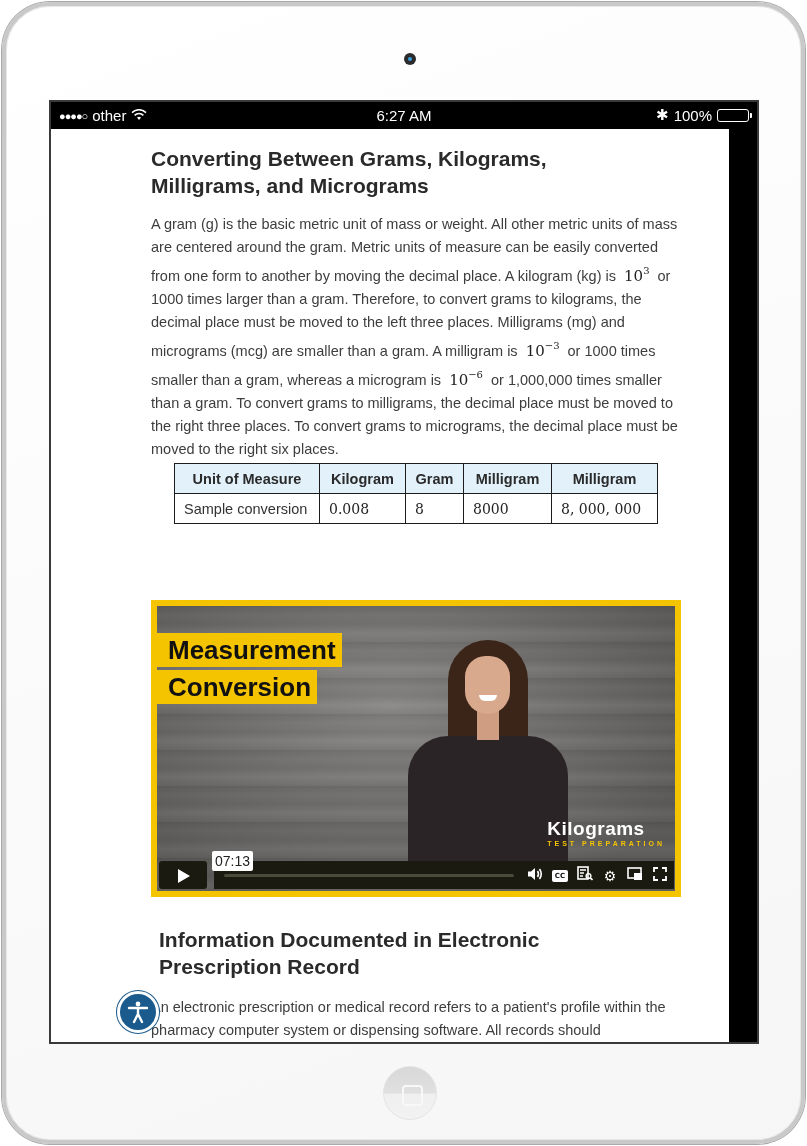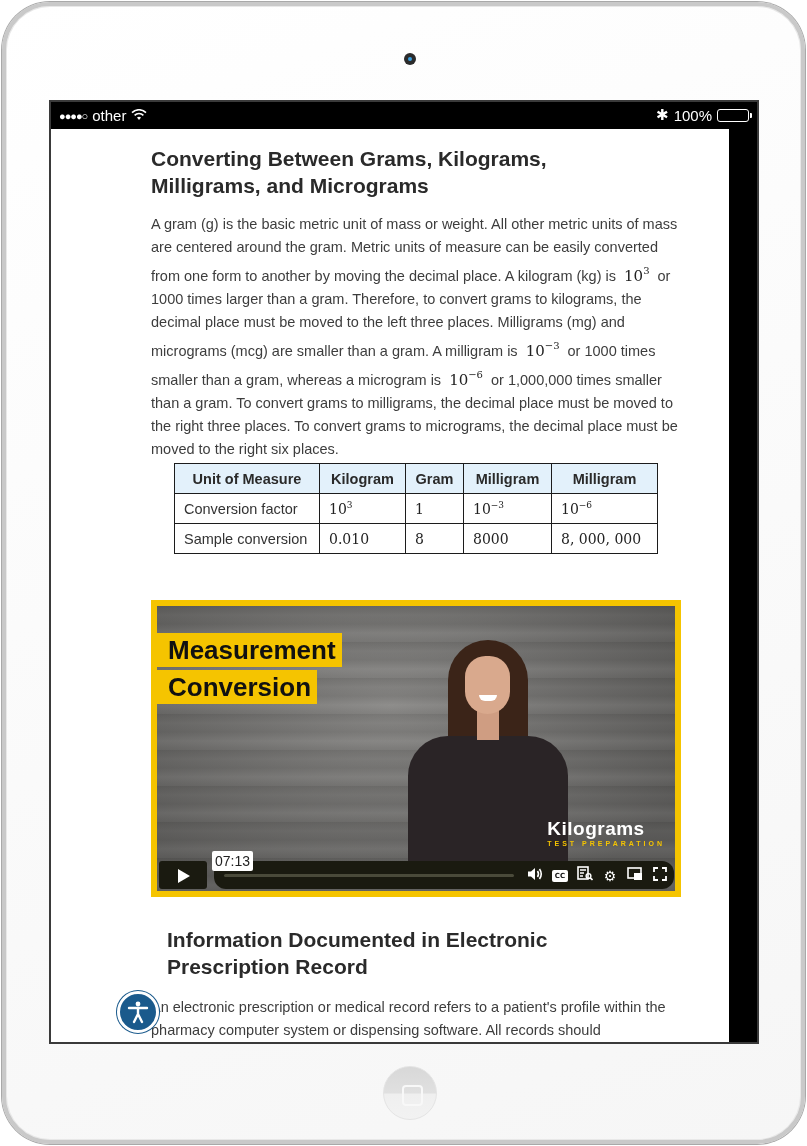--- a/index.html
+++ b/index.html
@@ -98,28 +98,28 @@
     .neck { position: absolute; left: 74px; top: 70px; width: 22px; height: 30px; background: #cf9d82; }
     .torso { position: absolute; left: 5px; top: 96px; width: 160px; height: 140px; border-radius: 40px 40px 0 0; background: #2a2426; }
 
     .logo { position: absolute; right: 10px; top: 212px; text-align: left; }
     .logo-main { font-family: "Liberation Sans", sans-serif; font-weight: 700; font-size: 19px; color: #fff; letter-spacing: 0.5px; }
     .logo-sub { font-family: "Liberation Sans", sans-serif; font-weight: 700; font-size: 7px; color: #f5c400; letter-spacing: 3px; }
 
     .controls { position: absolute; left: 0; top: 255px; width: 518px; height: 30px; }
     .play-btn { position: absolute; left: 2px; top: 0; width: 48px; height: 28px; background: #1a1a10; border-radius: 3px; }
     .play-btn::after { content: ""; position: absolute; left: 19px; top: 8px; border-left: 12px solid #fff; border-top: 7px solid transparent; border-bottom: 7px solid transparent; }
-    .bar { position: absolute; left: 57px; top: 0; width: 460px; height: 28px; background: #1a1a10; border-radius: 12px; }
+    .bar { position: absolute; left: 57px; top: 0; width: 460px; height: 28px; background: #1a1a10; border-radius: 0; }
     .track { position: absolute; left: 10px; top: 13px; width: 290px; height: 3px; background: #4a4a3a; border-radius: 2px; }
     .ctrl-icons { position: absolute; right: 6px; top: 5px; display: flex; gap: 9px; align-items: center; }
     .ctrl-icons span { color: #fff; font-size: 14px; line-height: 18px; width: 16px; text-align: center; font-family: "DejaVu Sans", sans-serif; }
     .cc { font-size: 7px !important; background: #fff; color: #111 !important; border-radius: 2px; line-height: 12px !important; height: 12px; font-weight: 700; }
     .tooltip { position: absolute; left: 55px; top: -10px; background: #fff; color: #222; font-family: "Liberation Sans", sans-serif; font-size: 14px; padding: 2px 3px; border-radius: 2px; }
 
-    .h2-title { position: absolute; left: 16px; top: 797px; width: 500px; }
+    .h2-title { position: absolute; left: 8px; top: 797px; width: 500px; }
     .p2 { position: absolute; left: 0; top: 867px; width: 530px;
       font-family: "Liberation Sans", sans-serif; font-size: 14.5px; line-height: 23px; color: #3d3d3d; }
 
     .a11y-btn { position: absolute; left: 66px; top: 862px; width: 42px; height: 42px; border-radius: 50%;
       background: #1a5a8c; border: 3px solid #fff; box-shadow: 0 0 0 1px #1a5a8c; }
     .a11y-btn svg { position: absolute; left: 6px; top: 6px; }
   </style>
 </head>
 <body>
 
@@ -134,20 +134,21 @@
       <span style="font-size:11px;letter-spacing:-1px;">●●●●○</span>
       <span>other</span>
       <span>
         <svg width="16" height="12" viewBox="0 0 16 12">
             <path d="M8 11 L10 8.6 A3 3 0 0 0 6 8.6 Z" fill="#fff"></path>
             <path d="M3.6 6.4 A6.2 6.2 0 0 1 12.4 6.4" stroke="#fff" stroke-width="1.6" fill="none"></path>
             <path d="M1 3.6 A10 10 0 0 1 15 3.6" stroke="#fff" stroke-width="1.6" fill="none"></path>
           </svg>
       </span>
     </div>
+    <div class="status-center">6:27 AM</div>
     <div class="status-right">
       <span>✱</span>
       <span>100%</span>
       <span class="battery"><span class="battery-fill"></span></span>
     </div>
   </div>
 
   <div class="page">
     <div class="content">
       <h2 class="h1-title">Converting Between Grams, Kilograms, Milligrams, and Micrograms</h2>
@@ -159,29 +160,22 @@
           <tr>
             <th style="width:145px;margin-left:32px;">Unit of Measure</th>
             <th style="width:86px;">Kilogram</th>
             <th style="width:58px;">Gram</th>
             <th style="width:88px;">Milligram</th>
             <th style="width:106px;">Milligram</th>
           </tr>
         </thead>
         <tbody>
           <tr>
-            <td>Conversion factor</td>
-            <td class="m"><span>10</span><sup>3</sup></td>
-            <td class="m">1</td>
-            <td class="m"><span>10</span><sup>−3</sup></td>
-            <td class="m"><span>10</span><sup>−6</sup></td>
-          </tr>
-          <tr>
             <td>Sample conversion</td>
-            <td class="m">0.010</td>
+            <td class="m">0.008</td>
             <td class="m">8</td>
             <td class="m">8000</td>
             <td class="m">8, 000, 000</td>
           </tr>
         </tbody>
       </table>
 
       <div class="video">
         <div class="video-inner">
           <div class="title-band tb1">Measurement</div>

